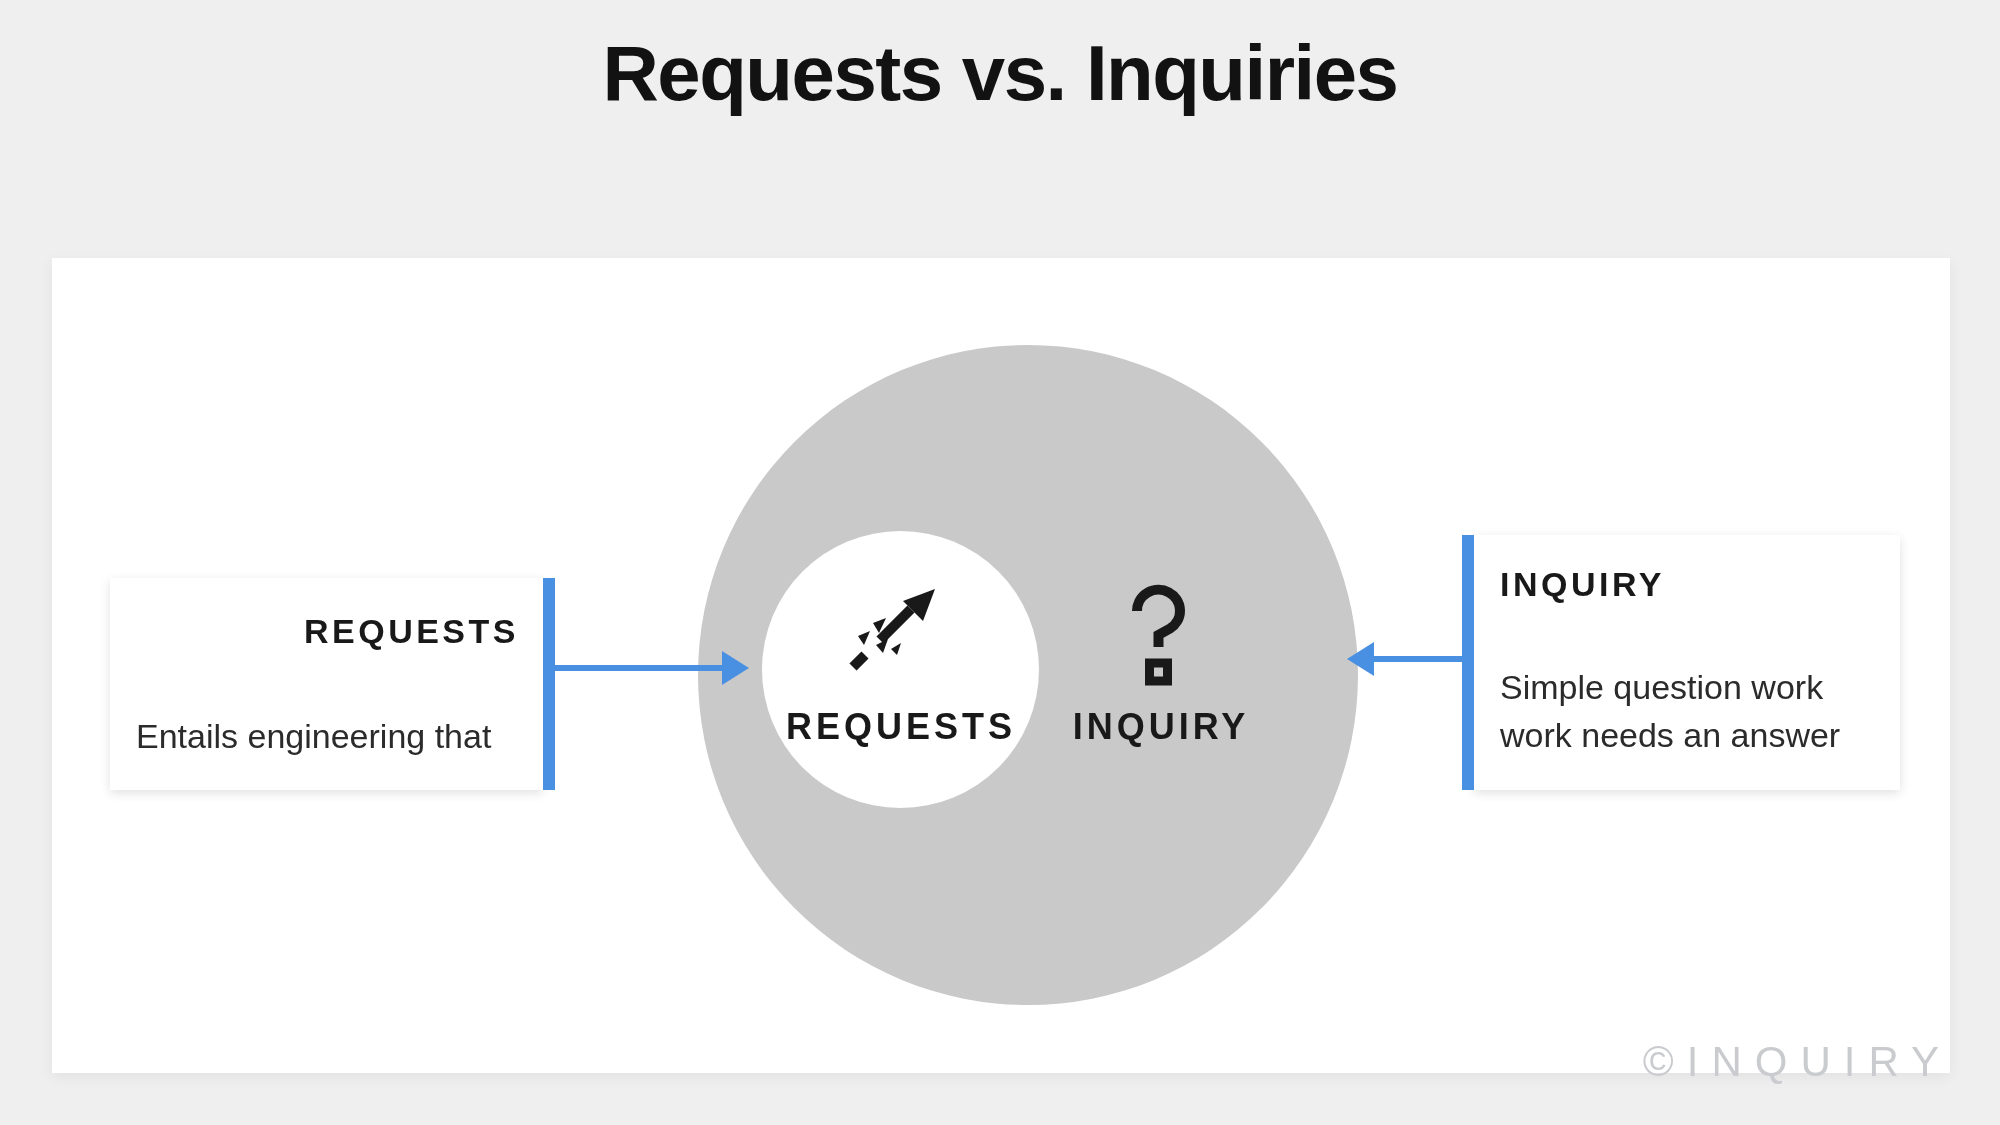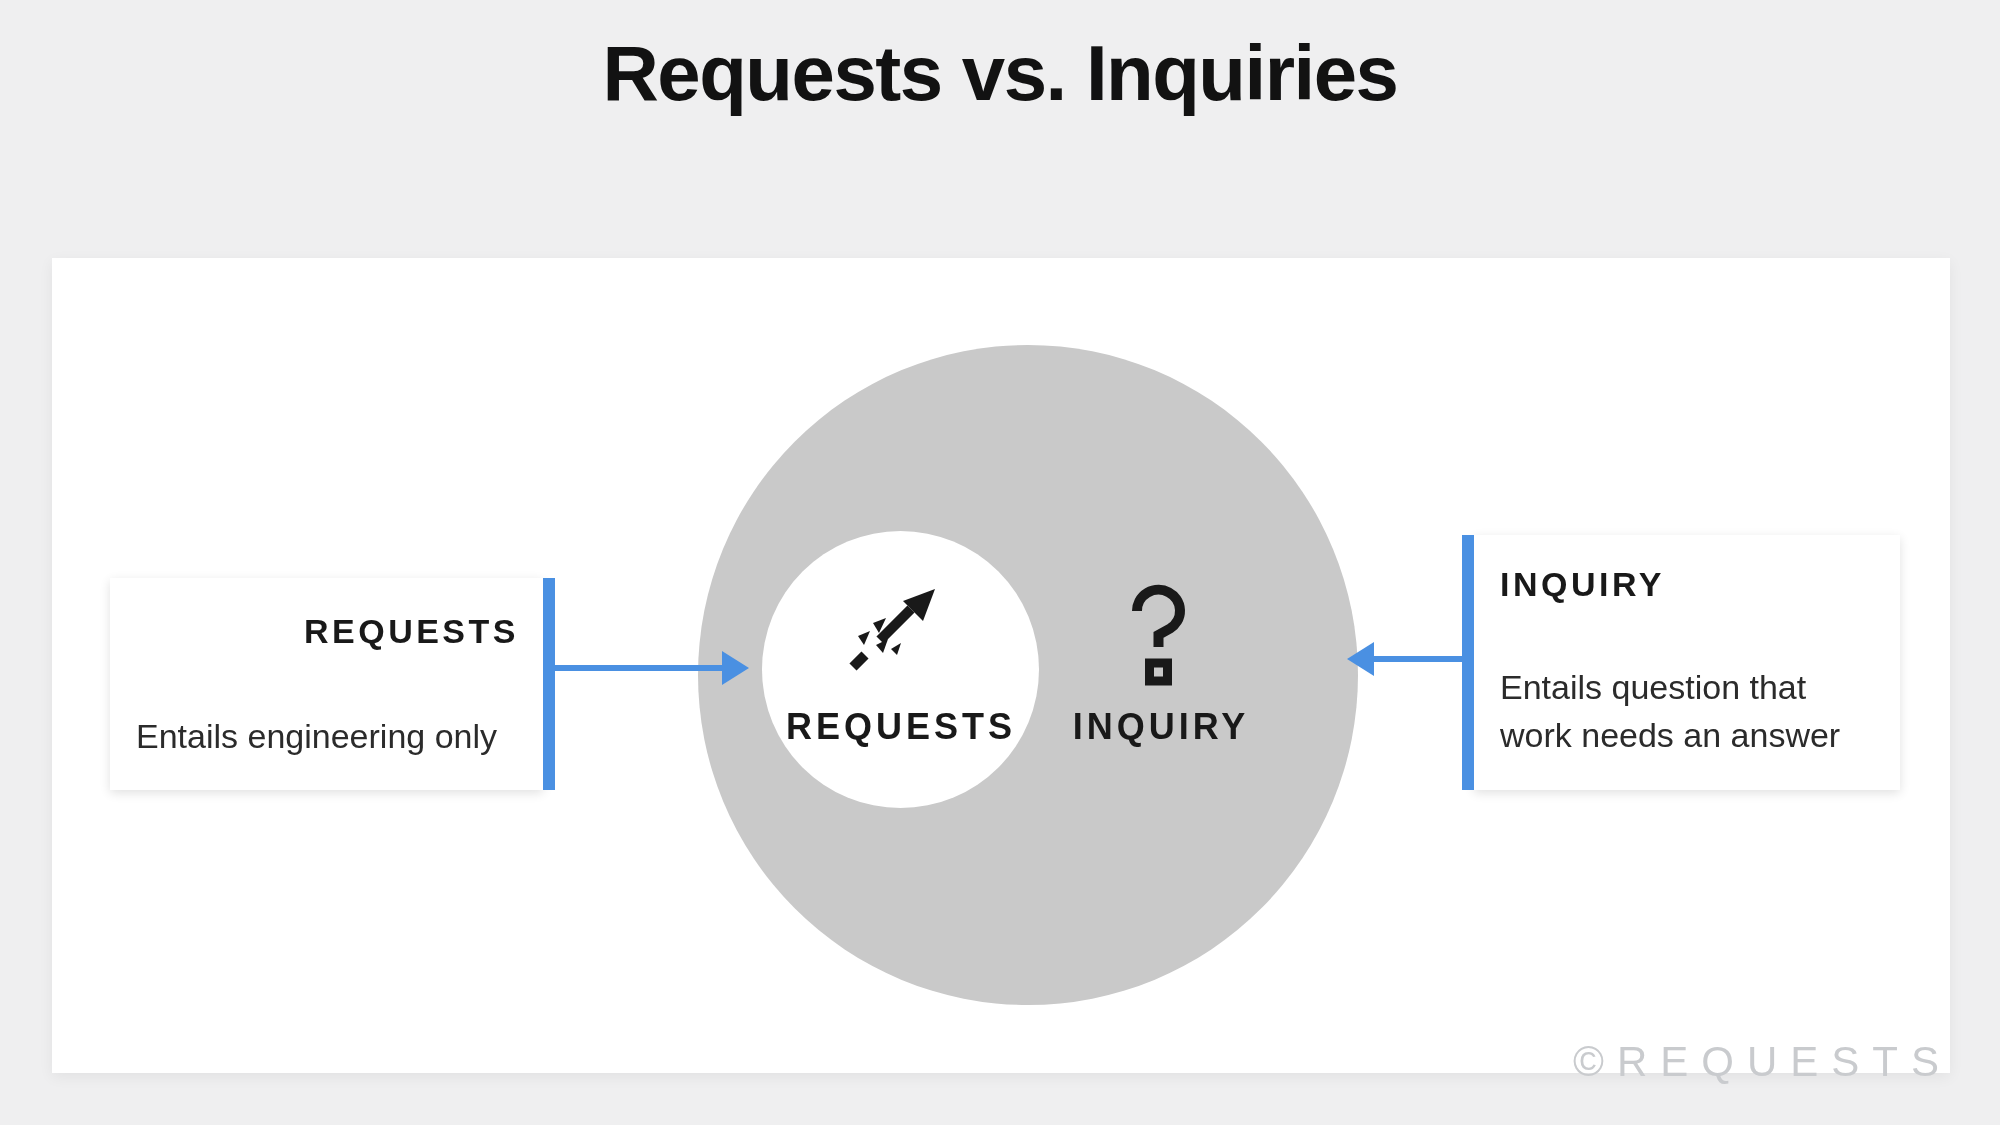--- a/index.html
+++ b/index.html
@@ -167,32 +167,32 @@
   <div class="circle-label requests">REQUESTS</div>
 
   <svg class="qmark" viewBox="0 0 64 104" xmlns="http://www.w3.org/2000/svg">
     <path d="M 11 28 A 21.5 21 0 1 1 44 45.5 L 32.5 52 L 32.5 64" fill="none" stroke="#191919" stroke-width="10"></path>
     <rect x="23.5" y="80" width="18" height="18" fill="none" stroke="#191919" stroke-width="9"></rect>
   </svg>
   <div class="circle-label inquiry">INQUIRY</div>
 
   <div class="callout callout-left">
     <div class="callout-title">REQUESTS</div>
-    <div class="callout-desc">Entails engineering only</div>
+    <div class="callout-desc">Entails engineering that</div>
   </div>
   <div class="accent-bar bar-left"></div>
   <div class="arrow-shaft shaft-left"></div>
   <div class="arrow-head head-right-dir"></div>
 
   <div class="callout callout-right">
     <div class="callout-title">INQUIRY</div>
     <div class="callout-desc">
-      <div>Entails question that</div>
+      <div>Simple question work</div>
       <div>work needs an answer</div>
     </div>
   </div>
   <div class="accent-bar bar-right"></div>
   <div class="arrow-shaft shaft-right"></div>
   <div class="arrow-head head-left-dir"></div>
 
-  <div class="watermark">©REQUESTS</div>
+  <div class="watermark">©INQUIRY</div>
 
 </div>
 
 </body></html>

